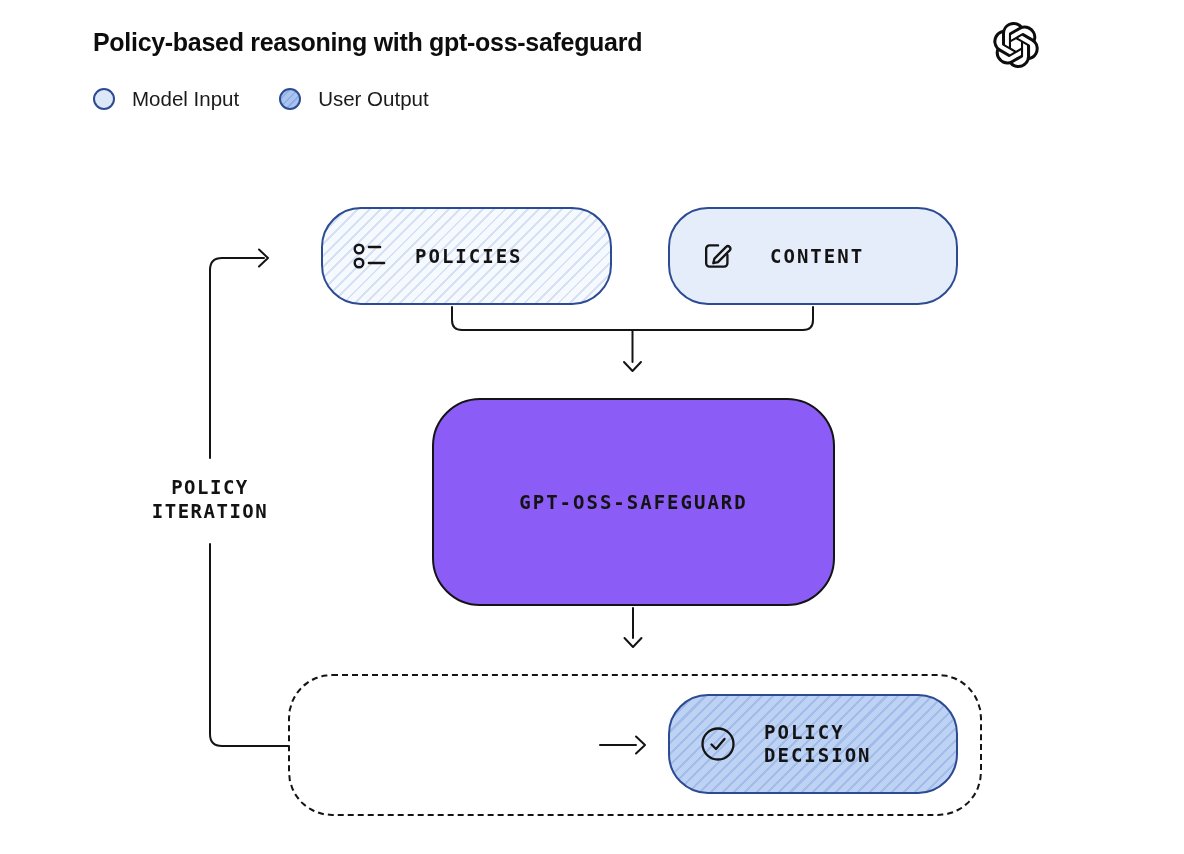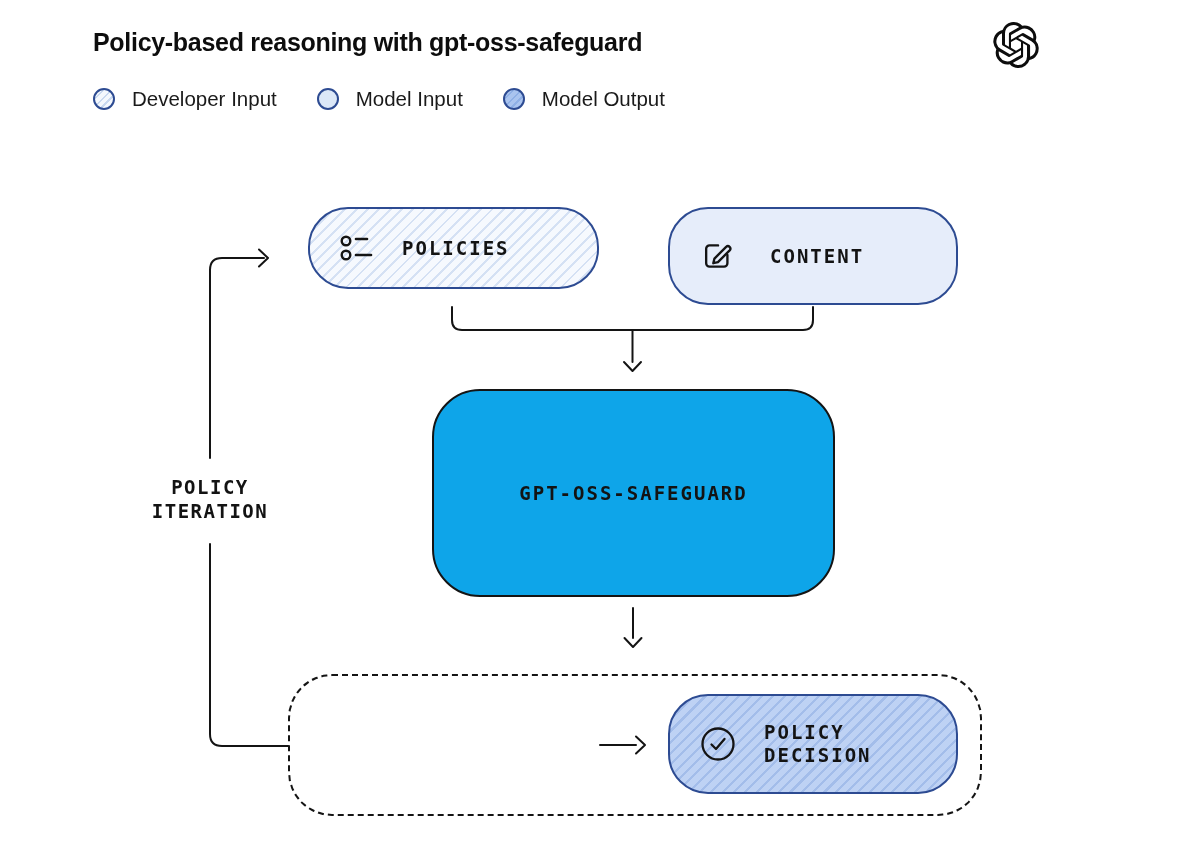--- a/index.html
+++ b/index.html
@@ -37,26 +37,26 @@
     font-family:"DejaVu Sans Mono","Liberation Mono",monospace;
     font-size:19px; font-weight:700; letter-spacing:2px; color:#131313;
     line-height:23px; white-space:pre-line;
   }
   .node-icon { flex:0 0 auto; color:#141414; }
 
   .node.hatch-light  { background:repeating-linear-gradient(135deg,#d5e1f4 0px,#d5e1f4 2px,#f6f9fe 2px,#f6f9fe 8px); }
   .node.solid-light  { background:#e6edfa;gap:36px; }
   .node.hatch-medium { background:repeating-linear-gradient(135deg,#a3bdea 0px,#a3bdea 2.2px,#bed2f4 2.2px,#bed2f4 8px); }
 
-  .node-policies { left:308px; top:207px; width:291px; height:82px; }
+  .node-policies { left:321px; top:207px; width:291px; height:98px; }
   .node-content  { left:668px; top:207px; width:290px; height:98px; }
 
   .node-safeguard {
-    left:432px; top:389px; width:403px; height:208px;
-    border-color:#141414; background:#0ea5e9; border-radius:48px;
+    left:432px; top:398px; width:403px; height:208px;
+    border-color:#141414; background:#8b5cf6; border-radius:48px;
     justify-content:center; padding-left:0;
   }
 
   .dashed-group {
     position:absolute; left:288px; top:674px; width:694px; height:142px;
     box-sizing:border-box; border:2px dashed #141414; border-radius:44px;
   }
   .node-cot { left:307px; top:694px; width:291px; height:100px; }
   .node-decision { left:668px; top:694px; width:290px; height:100px; }
 
@@ -78,30 +78,26 @@
 <div class="canvas">
 
   <h1 class="title">Policy-based reasoning with gpt-oss-safeguard</h1>
 
   <svg class="openai-logo" viewBox="0 0 24 24" aria-hidden="true">
     <path fill="currentColor" d="M22.2819 9.8211a5.9847 5.9847 0 0 0-.5157-4.9108 6.0462 6.0462 0 0 0-6.5098-2.9A6.0651 6.0651 0 0 0 4.9807 4.1818a5.9847 5.9847 0 0 0-3.9977 2.9 6.0462 6.0462 0 0 0 .7427 7.0966 5.98 5.98 0 0 0 .511 4.9107 6.051 6.051 0 0 0 6.5146 2.9001A5.9847 5.9847 0 0 0 13.2599 24a6.0557 6.0557 0 0 0 5.7718-4.2058 5.9894 5.9894 0 0 0 3.9977-2.9001 6.0557 6.0557 0 0 0-.7475-7.073zM13.2599 22.4301a4.4755 4.4755 0 0 1-2.8764-1.0408l.1419-.0804 4.7783-2.7582a.7948.7948 0 0 0 .3927-.6813v-6.7369l2.02 1.1686a.071.071 0 0 1 .038.0615v5.5826a4.504 4.504 0 0 1-4.4945 4.4849zm-9.6607-4.1254a4.4708 4.4708 0 0 1-.5346-3.0137l.142.0852 4.783 2.7582a.7712.7712 0 0 0 .7806 0l5.8428-3.3685v2.3324a.0804.0804 0 0 1-.0332.0615L9.74 19.9502a4.4992 4.4992 0 0 1-6.1408-1.6464zM2.3408 7.8956a4.485 4.485 0 0 1 2.3655-1.9728V11.6a.7664.7664 0 0 0 .3879.6765l5.8144 3.3543-2.0201 1.1685a.0757.0757 0 0 1-.071 0l-4.8303-2.7865A4.504 4.504 0 0 1 2.3408 7.8956zm16.5963 3.8558L13.1038 8.364 15.1192 7.2a.0757.0757 0 0 1 .071 0l4.8303 2.7913a4.4944 4.4944 0 0 1-.6765 8.1042v-5.6772a.79.79 0 0 0-.407-.667zm2.0107-3.0231l-.142-.0852-4.7735-2.7818a.7759.7759 0 0 0-.7854 0L9.409 9.2297V6.8974a.0662.0662 0 0 1 .0284-.0615l4.8303-2.7866a4.4992 4.4992 0 0 1 6.6802 4.66zM8.3065 12.863l-2.02-1.1638a.0804.0804 0 0 1-.038-.0567V6.0742a4.4992 4.4992 0 0 1 7.3757-3.4537l-.142.0805L8.704 5.459a.7948.7948 0 0 0-.3927.6813zm1.0976-2.3654l2.602-1.4998 2.6069 1.4998v2.9994l-2.5974 1.4997-2.6067-1.4997z"></path>
   </svg>
 
   <div class="legend">
     <div class="legend-item">
-      <span class="swatch hatch-light"></span>
-      <span class="legend-label">Developer Input</span>
-    </div>
-    <div class="legend-item">
       <span class="swatch solid-light"></span>
       <span class="legend-label">Model Input</span>
     </div>
     <div class="legend-item">
       <span class="swatch hatch-medium"></span>
-      <span class="legend-label">Model Output</span>
+      <span class="legend-label">User Output</span>
     </div>
   </div>
 
   <svg class="connectors" width="1184" height="854" viewBox="0 0 1184 854">
 
     <path d="M452,307 L452,320 Q452,330 462,330 L803,330 Q813,330 813,320 L813,307"></path>
     <path d="M632.5,330 L632.5,362"></path>
     <path d="M624,362 L632.5,371 L641,362"></path>
 
     <path d="M633,608 L633,638"></path>

